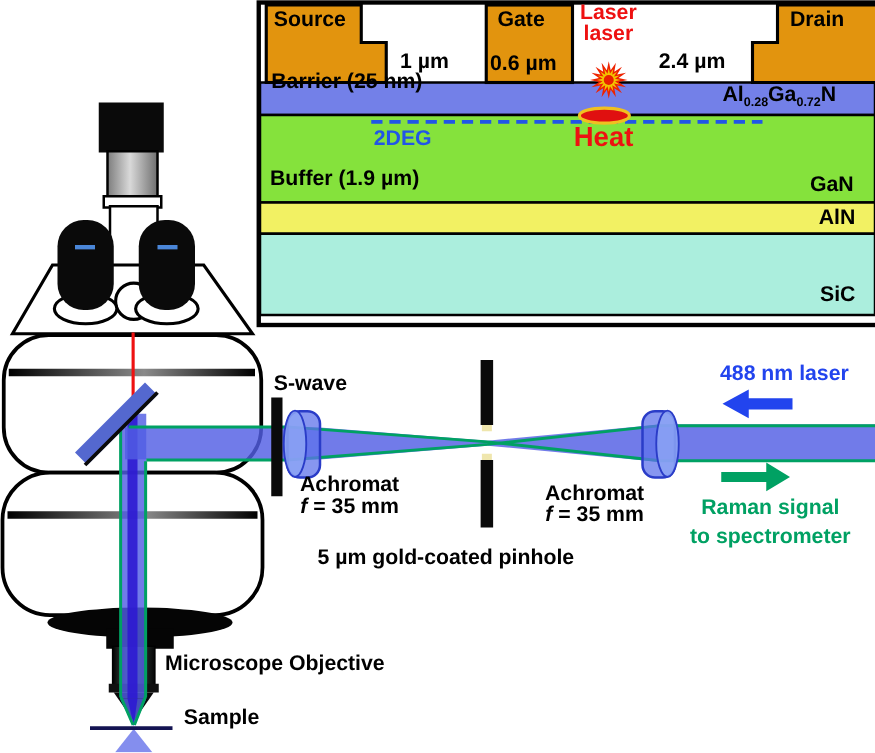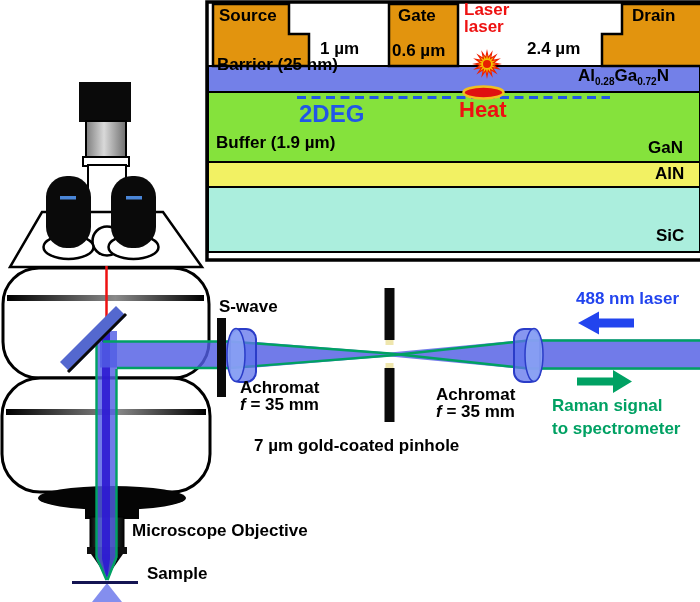--- a/index.html
+++ b/index.html
@@ -6,21 +6,21 @@
     --laser-blue:#2244ee; --raman-green:#00a163; --signal-red:#ee1111;
     --deg-blue:#2156e8; --contact-orange:#e2940e; --barrier-blue:#7380e8;
     --buffer-green:#85e23c; --nucleation-yellow:#f2f163; --substrate-cyan:#abeedd;
     --beam-blue:#5a68e0; --gold:#efe6ad;
   }
   html,body{margin:0;padding:0;background:#fff;}
   #stage{position:relative;width:700px;height:602px;background:#fff;overflow:hidden;
          font-family:"Liberation Sans",sans-serif;}
   #art{position:absolute;left:0;top:0;z-index:1;}
   .lbl{position:absolute;z-index:5;font-weight:bold;font-size:17px;color:#000;
-       white-space:nowrap;line-height:1.02;}
+       white-space:nowrap;line-height:1.02;text-align:center;}
   .red{color:var(--signal-red);}
   .blue{color:var(--laser-blue);}
   .green{color:var(--raman-green);}
   .deg{color:var(--deg-blue);}
   sub,.sub{font-size:10px;vertical-align:-4px;font-weight:bold;}
   .ital{font-style:italic;}
 </style>
 </head>
 <body>
 
@@ -142,37 +142,37 @@
 <div class="lbl" style="left:398px;top:7px">Gate</div>
 <div class="lbl" style="left:392px;top:42px">0.6 µm</div>
 <div class="lbl red" style="left:464px;top:1px">
   <div>Laser</div>
       <div>laser</div>
 </div>
 <div class="lbl" style="left:527px;top:40px">2.4 µm</div>
 <div class="lbl" style="left:632px;top:7px">Drain</div>
 <div class="lbl" style="left:217px;top:56px">Barrier (25 nm)</div>
 <div class="lbl" style="left:578px;top:67px"><span>Al</span><span class="sub">0.28</span><span>Ga</span><span class="sub">0.72</span><span>N</span></div>
-<div class="lbl deg" style="left:299px;top:102px;font-size:24px">2DEG</div>
+<div class="lbl deg" style="left:299px;top:102px;font-size:17px">2DEG</div>
 <div class="lbl red" style="left:459px;top:99px;font-size:22px">Heat</div>
 <div class="lbl" style="left:216px;top:134px">Buffer (1.9 µm)</div>
 <div class="lbl" style="left:648px;top:139px">GaN</div>
 <div class="lbl" style="left:655px;top:165px">AlN</div>
 <div class="lbl" style="left:656px;top:227px">SiC</div>
 
 <div class="lbl" style="left:219px;top:298px">S-wave</div>
 <div class="lbl" style="left:240px;top:379px">
   <div>Achromat</div>
   <div><span class="ital">f</span><span> = 35 mm</span></div>
 </div>
 <div class="lbl" style="left:436px;top:386px">
   <div>Achromat</div>
   <div><span class="ital">f</span><span> = 35 mm</span></div>
 </div>
-<div class="lbl" style="left:254px;top:437px">7 µm gold-coated pinhole</div>
+<div class="lbl" style="left:254px;top:437px">5 µm gold-coated pinhole</div>
 <div class="lbl blue" style="left:576px;top:290px">488 nm laser</div>
 <div class="lbl" style="left:132px;top:522px">Microscope Objective</div>
 <div class="lbl green" style="left:552px;top:395px;line-height:1.35">
   <div>Raman signal</div>
       <div>to spectrometer</div>
 </div>
 <div class="lbl" style="left:147px;top:565px">Sample</div>
 
 </div>
 

